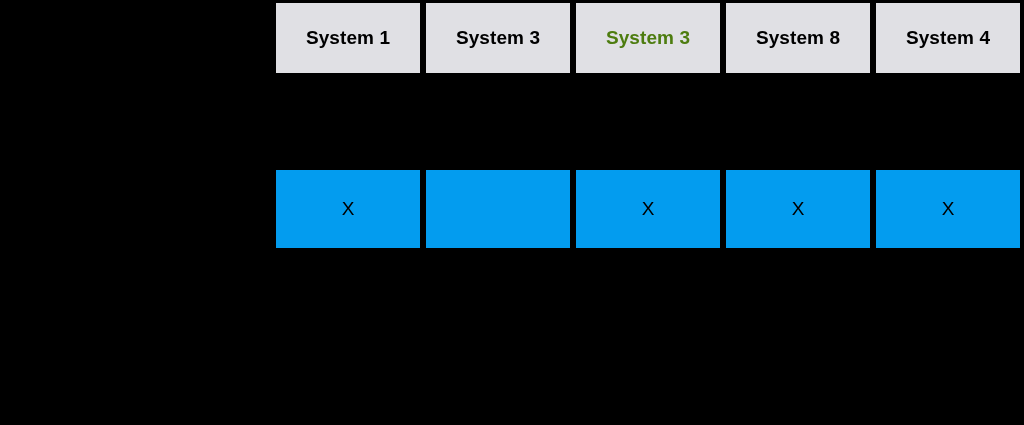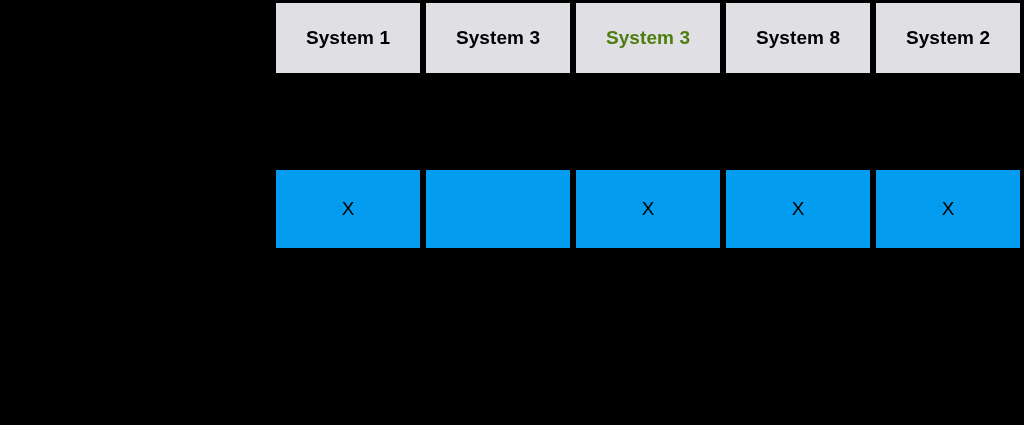--- a/index.html
+++ b/index.html
@@ -98,21 +98,21 @@
         <col>
         <col>
     </colgroup>
 
     <thead>
       <tr class="hdr-row">
         <th class="hdr-cell" style="background: rgb(224, 224, 228); color: rgb(0, 0, 0); border-color: rgb(0, 0, 0);">System 1</th>
         <th class="hdr-cell" style="background: rgb(224, 224, 228); color: rgb(0, 0, 0); border-color: rgb(0, 0, 0);">System 3</th>
         <th class="hdr-cell" style="background: rgb(224, 224, 228); color: #4d7c0f; border-color: rgb(0, 0, 0);">System 3</th>
         <th class="hdr-cell" style="background: rgb(224, 224, 228); color: rgb(0, 0, 0); border-color: rgb(0, 0, 0);">System 8</th>
-        <th class="hdr-cell" style="background: rgb(224, 224, 228); color: rgb(0, 0, 0); border-color: rgb(0, 0, 0);">System 2</th>
+        <th class="hdr-cell" style="background: rgb(224, 224, 228); color: rgb(0, 0, 0); border-color: rgb(0, 0, 0);">System 4</th>
       </tr>
     </thead>
 
     <tbody>
 
       <tr class="gap-row">
         <td class="gap-cell" colspan="5" style="background: rgb(0, 0, 0);"></td>
       </tr>
 
       <tr class="data-row">

